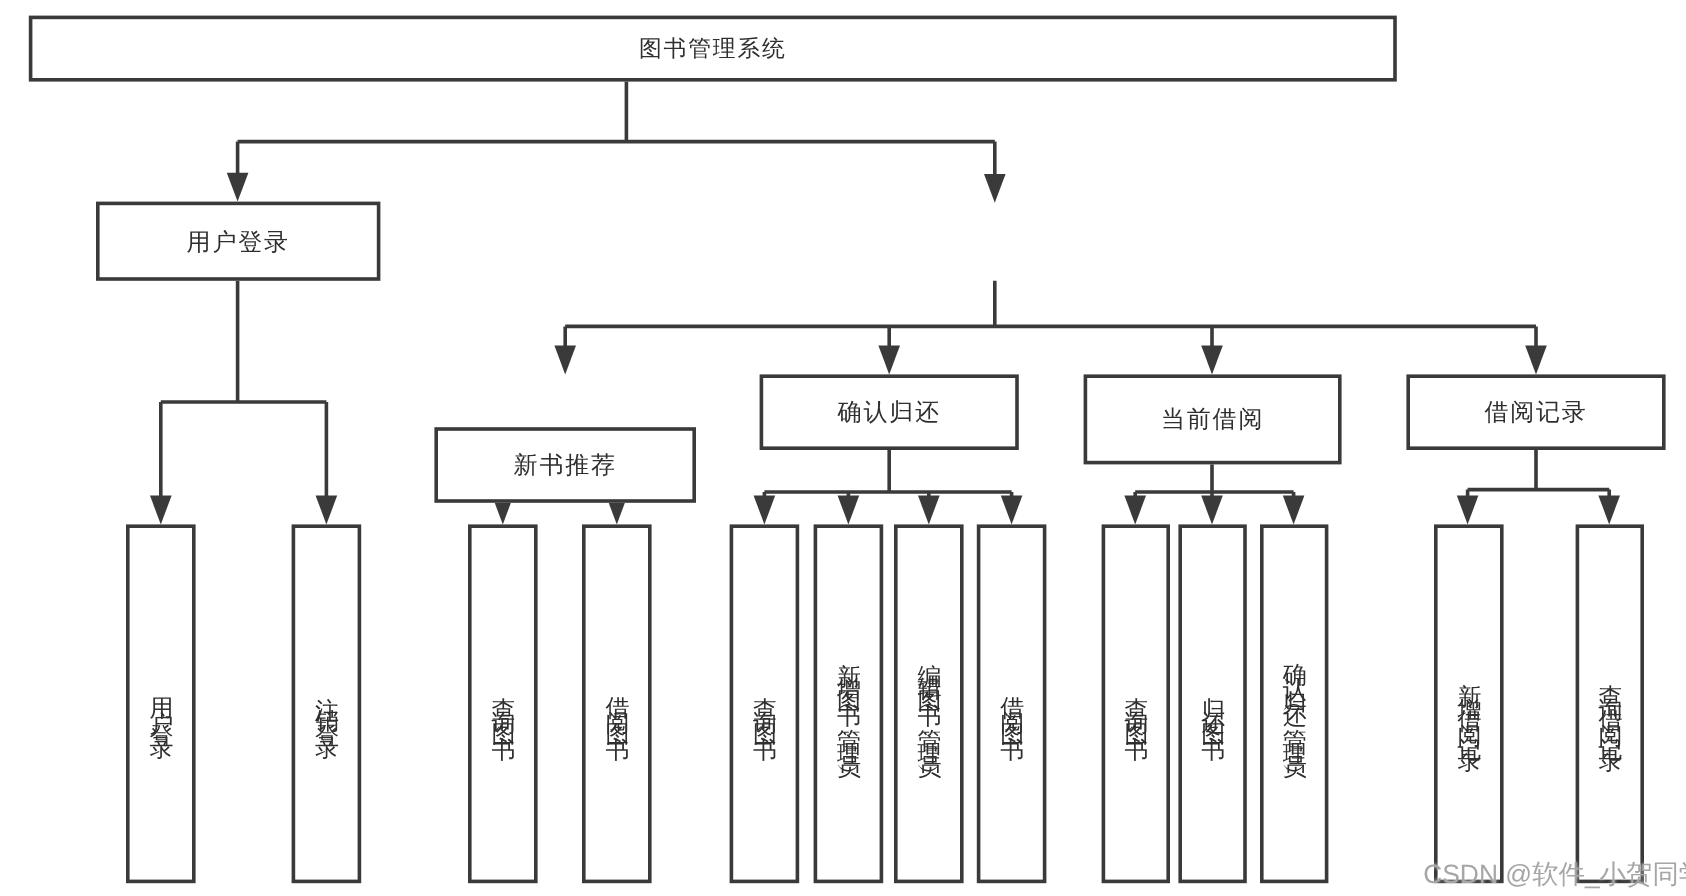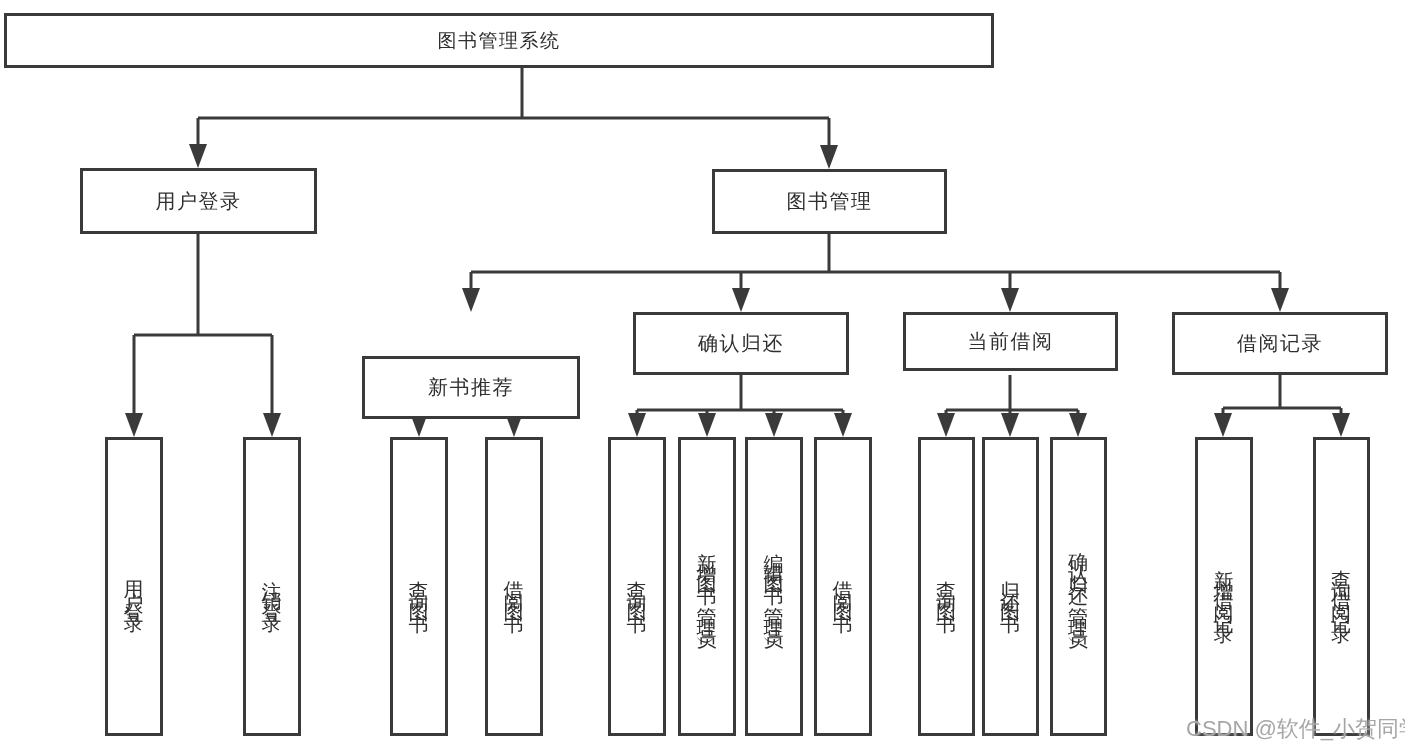--- a/index.html
+++ b/index.html
@@ -66,38 +66,35 @@
       <polygon points="765,413 783,413 774,437"></polygon>
       <polygon points="834,413 852,413 843,437"></polygon>
       <polygon points="937,413 955,413 946,437"></polygon>
       <polygon points="1001,413 1019,413 1010,437"></polygon>
       <polygon points="1069,413 1087,413 1078,437"></polygon>
       <polygon points="1214,413 1232,413 1223,437"></polygon>
       <polygon points="1332,413 1350,413 1341,437"></polygon>
     </g>
   </svg>
 
-  <div class="node root" style="left:4px;top:13px;width:990px;height:55px;">
+  <div class="node root" style="left:24px;top:13px;width:1140px;height:55px;">
     <span class="lbl">图书管理系统</span>
   </div>
 
   <div class="node" style="left:80px;top:168px;width:237px;height:66px;">
     <span class="lbl">用户登录</span>
-  </div>
-  <div class="node" style="left:712px;top:169px;width:235px;height:65px;">
-    <span class="lbl">图书管理</span>
   </div>
 
   <div class="node" style="left:362px;top:312px;width:218px;height:63px;margin-top:44px;">
     <span class="lbl">新书推荐</span>
   </div>
   <div class="node" style="left:633px;top:312px;width:216px;height:63px;">
     <span class="lbl">确认归还</span>
   </div>
-  <div class="node" style="left:903px;top:312px;width:215px;height:59px;">
+  <div class="node" style="left:903px;top:312px;width:215px;height:75px;">
     <span class="lbl">当前借阅</span>
   </div>
   <div class="node" style="left:1172px;top:312px;width:216px;height:63px;">
     <span class="lbl">借阅记录</span>
   </div>
 
   <div class="node leaf" style="left:105px;top:437px;width:58px;height:299px;">
     <span class="lbl">用户登录</span>
   </div>
   <div class="node leaf" style="left:243px;top:437px;width:58px;height:299px;">

